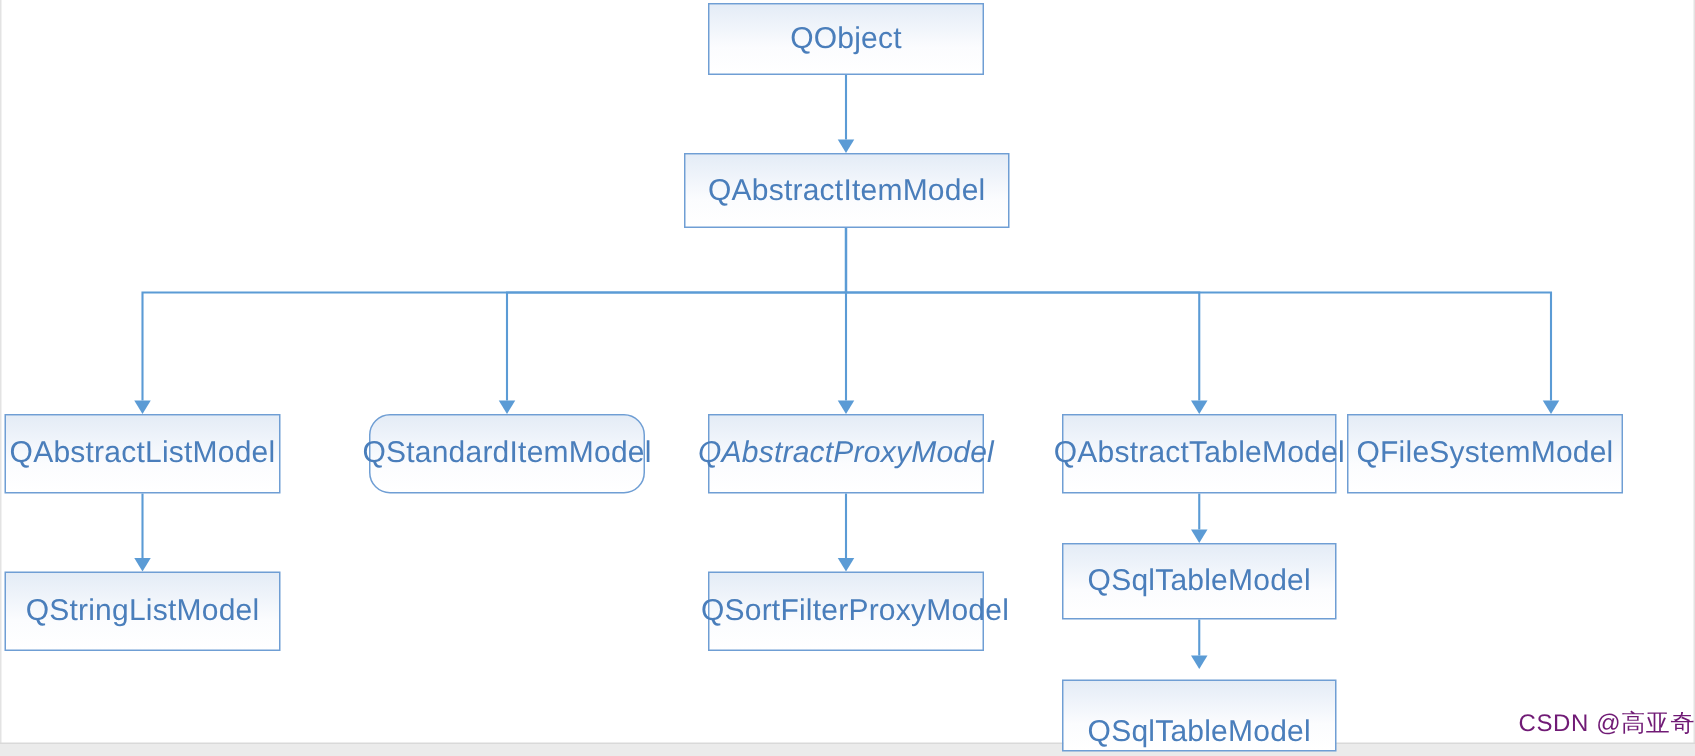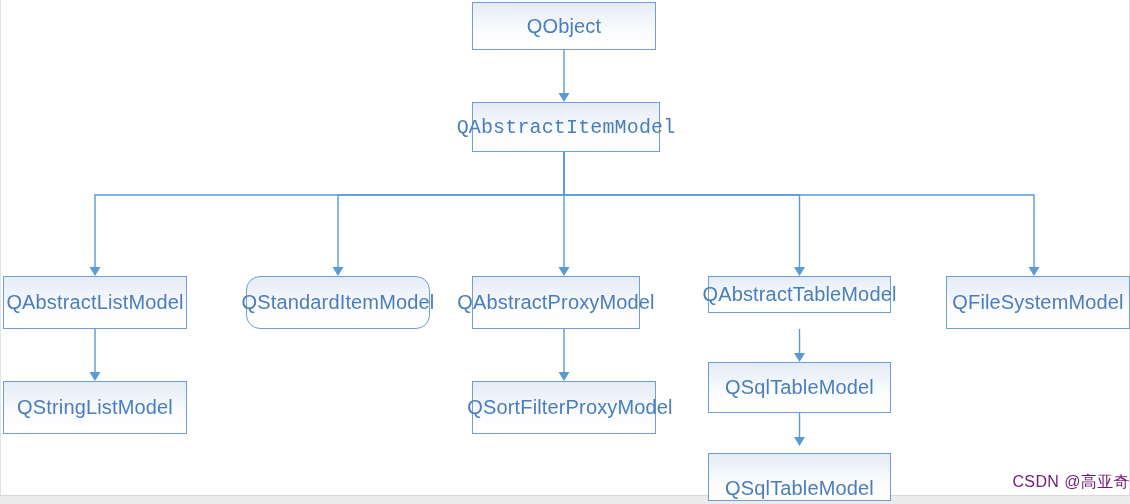--- a/index.html
+++ b/index.html
@@ -104,36 +104,36 @@
       <path d="M 799.5 329 L 799.5 353" fill="none" stroke="#5b9bd5" stroke-width="1.4"></path>
       <polygon points="794,353 805,353 799.5,362" fill="#5b9bd5"></polygon>
       <path d="M 799.5 413 L 799.5 437" fill="none" stroke="#5b9bd5" stroke-width="1.4"></path>
       <polygon points="794,437 805,437 799.5,446" fill="#5b9bd5"></polygon>
     </svg>
 
   <div id="nodes">
       <div class="node" style="left: 472px; top: 2px; width: 184px; height: 48px;">
         <span>QObject</span>
       </div>
-      <div class="node" style="left: 472px; top: 102px; width: 188px; height: 50px; font-family: Liberation Mono, monospace;">
+      <div class="node" style="left: 456px; top: 102px; width: 217px; height: 50px;">
         <span>QAbstractItemModel</span>
       </div>
       <div class="node" style="left: 3px; top: 276px; width: 184px; height: 53px;">
         <span>QAbstractListModel</span>
       </div>
       <div class="node" style="left: 246px; top: 276px; width: 184px; height: 53px; border-radius: 14px;">
         <span>QStandardItemModel</span>
       </div>
-      <div class="node" style="left: 472px; top: 276px; width: 168px; height: 53px;">
+      <div class="node" style="left: 472px; top: 276px; width: 184px; height: 53px; font-style: italic;">
         <span>QAbstractProxyModel</span>
       </div>
-      <div class="node" style="left: 708px; top: 276px; width: 183px; height: 37px;">
+      <div class="node" style="left: 708px; top: 276px; width: 183px; height: 53px;">
         <span>QAbstractTableModel</span>
       </div>
-      <div class="node" style="left: 946px; top: 276px; width: 184px; height: 53px;">
+      <div class="node" style="left: 898px; top: 276px; width: 184px; height: 53px;">
         <span>QFileSystemModel</span>
       </div>
       <div class="node" style="left: 3px; top: 381px; width: 184px; height: 53px;">
         <span>QStringListModel</span>
       </div>
       <div class="node" style="left: 472px; top: 381px; width: 184px; height: 53px; padding-left: 12px;">
         <span>QSortFilterProxyModel</span>
       </div>
       <div class="node" style="left: 708px; top: 362px; width: 183px; height: 51px;">
         <span>QSqlTableModel</span>

